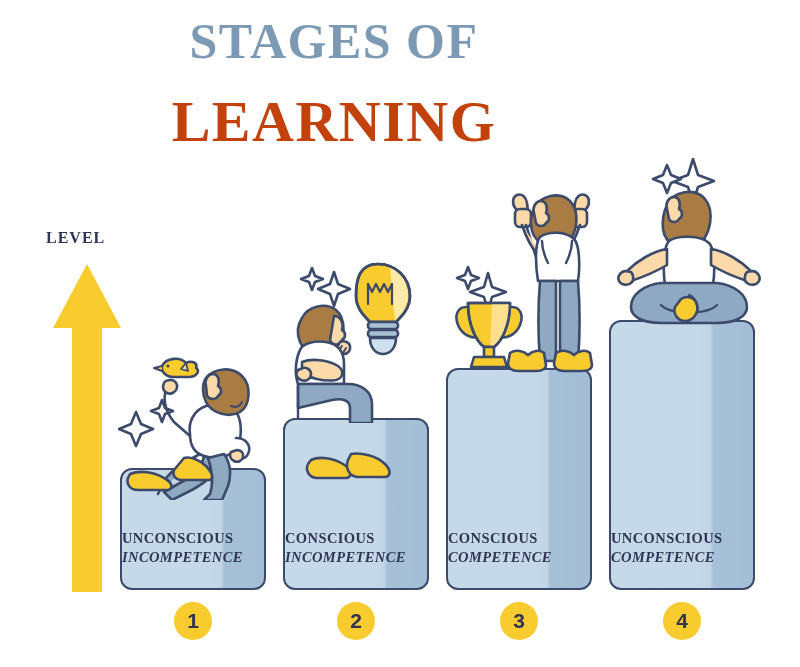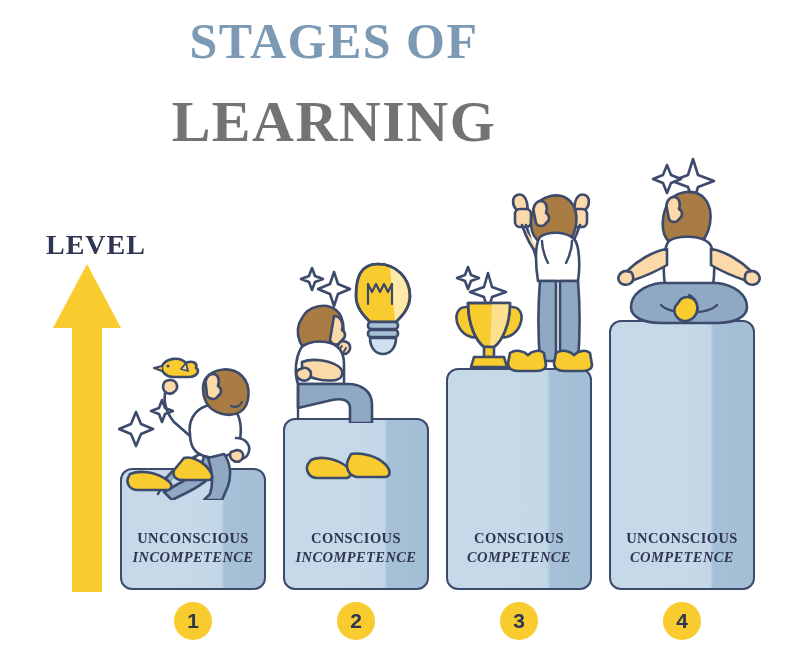--- a/index.html
+++ b/index.html
@@ -39,32 +39,32 @@
     letter-spacing: 1.5px;
     color: #7d9ab5;
     margin-bottom: 4px;
   }
   .title-line2 {
     display: block;
     font-family: "Liberation Serif", serif;
     font-weight: bold;
     font-size: 58px;
     letter-spacing: 1.5px;
-    color: #737373;
+    color: #c2410c;
     margin-top: 27px;
   }
 
   
   .level-label {
     position: absolute;
     left: 46px;
     top: 229px;
     font-family: "Liberation Serif", serif;
     font-weight: bold;
-    font-size: 28px;
+    font-size: 16px;
     letter-spacing: 1px;
     color: #2f3552;
   }
 
   .level-arrow {
     position: absolute;
     left: 52px;
     top: 264px;
     width: 70px;
     height: 328px;
@@ -82,21 +82,21 @@
         #c0d5e6 70%,
         #a6c0d7 72%,
         #a4bed6 100%);
     overflow: hidden;
   }
   .bar-label {
     position: absolute;
     left: 0;
     width: 100%;
     bottom: 20px;
-    text-align: center;
+    text-align: left;
     font-family: "Liberation Serif", serif;
     font-weight: bold;
     font-size: 14.5px;
     letter-spacing: 0.4px;
     line-height: 1.35;
     color: #2f3552;
   }
   .bar-label .l2 { display: block; font-style: italic; }
 
   

